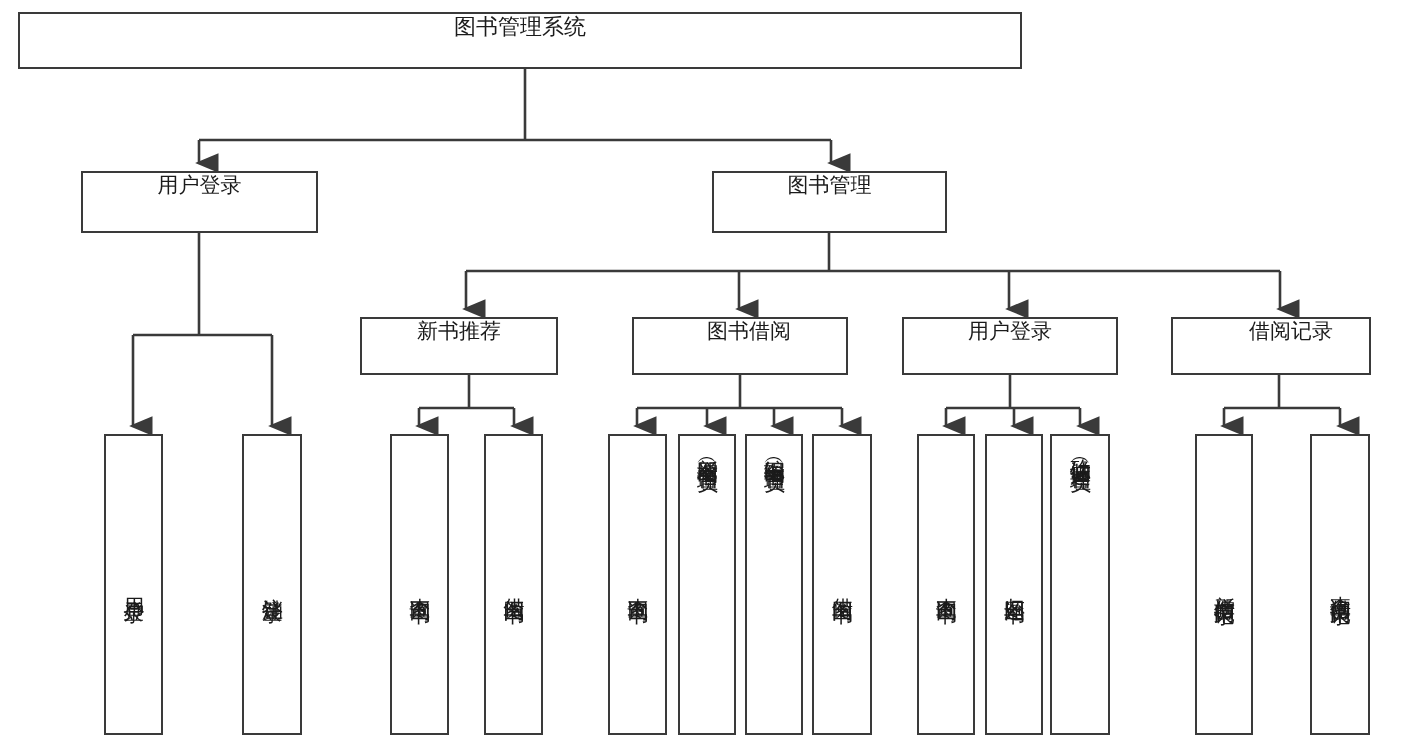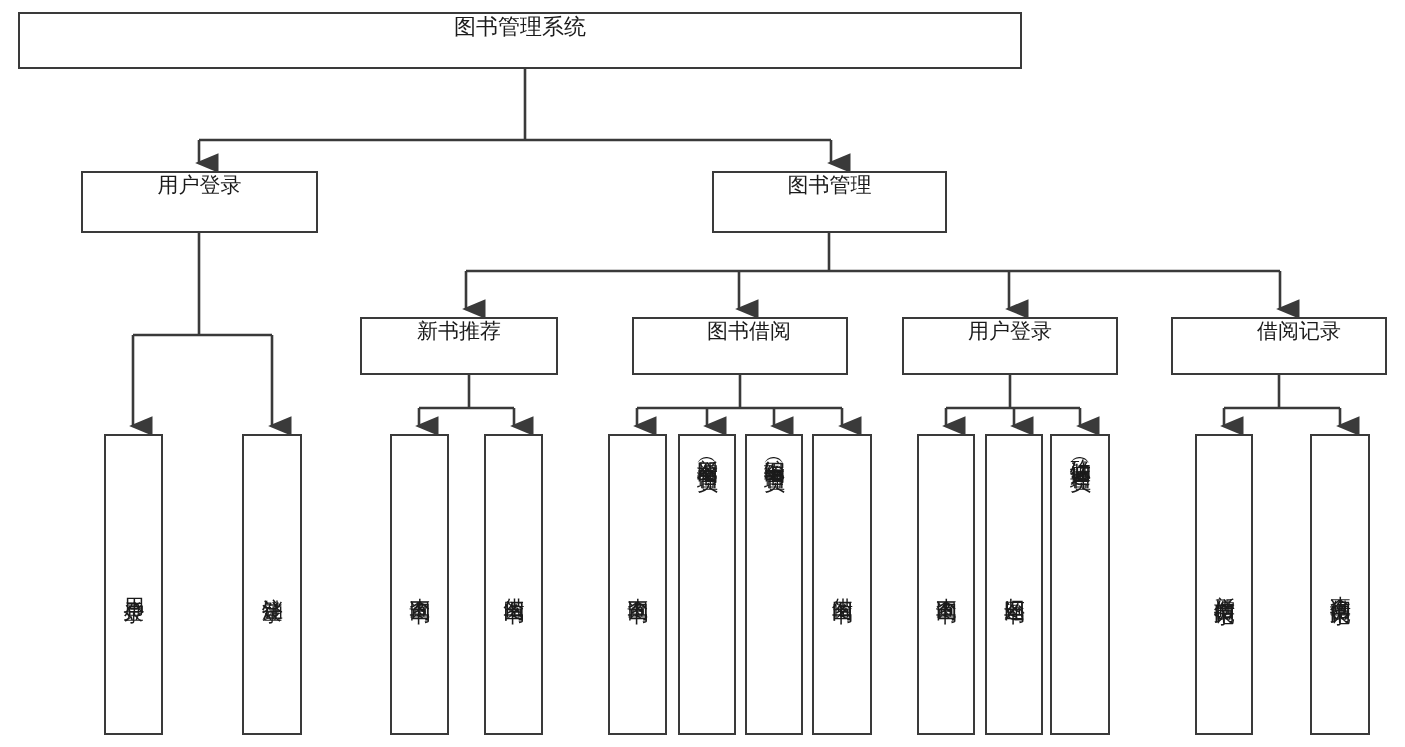--- a/index.html
+++ b/index.html
@@ -144,21 +144,21 @@
   </div>
 
   <div class="node horiz" style="left:632px; top:317px; width:216px; height:58px;padding-left:18px;">
     <span class="label">图书借阅</span>
   </div>
 
   <div class="node horiz" style="left:902px; top:317px; width:216px; height:58px;">
     <span class="label">用户登录</span>
   </div>
 
-  <div class="node horiz" style="left:1171px; top:317px; width:216px; height:58px;padding-left:40px;">
+  <div class="node horiz" style="left:1171px; top:317px; width:200px; height:58px;padding-left:40px;">
     <span class="label">借阅记录</span>
   </div>
 
   <div class="node vert mid" style="left:104px; top:434px; width:59px; height:301px;">
     <span class="label">用户登录</span>
   </div>
 
   <div class="node vert mid" style="left:242px; top:434px; width:60px; height:301px;">
     <span class="label">注销登录</span>
   </div>

